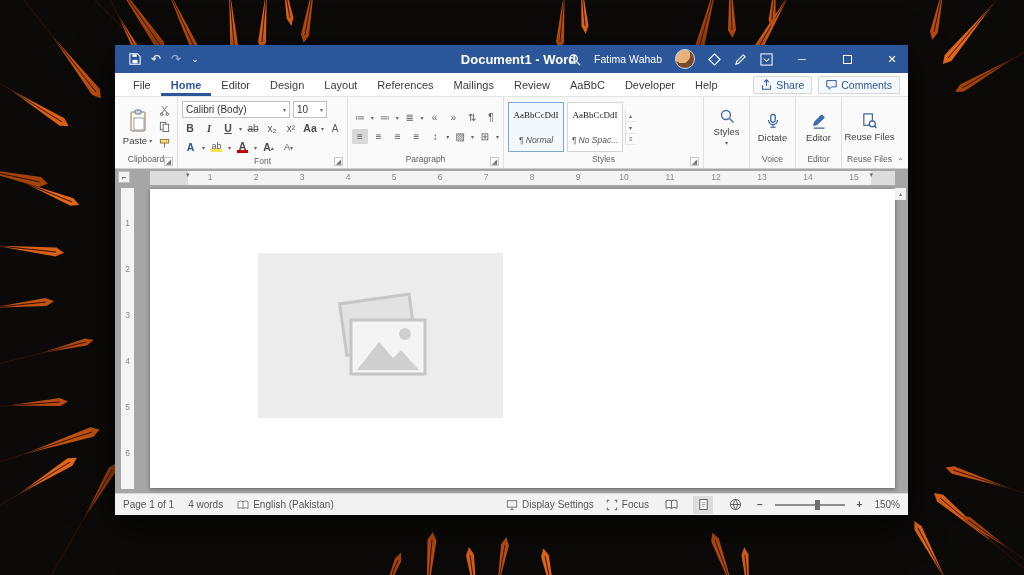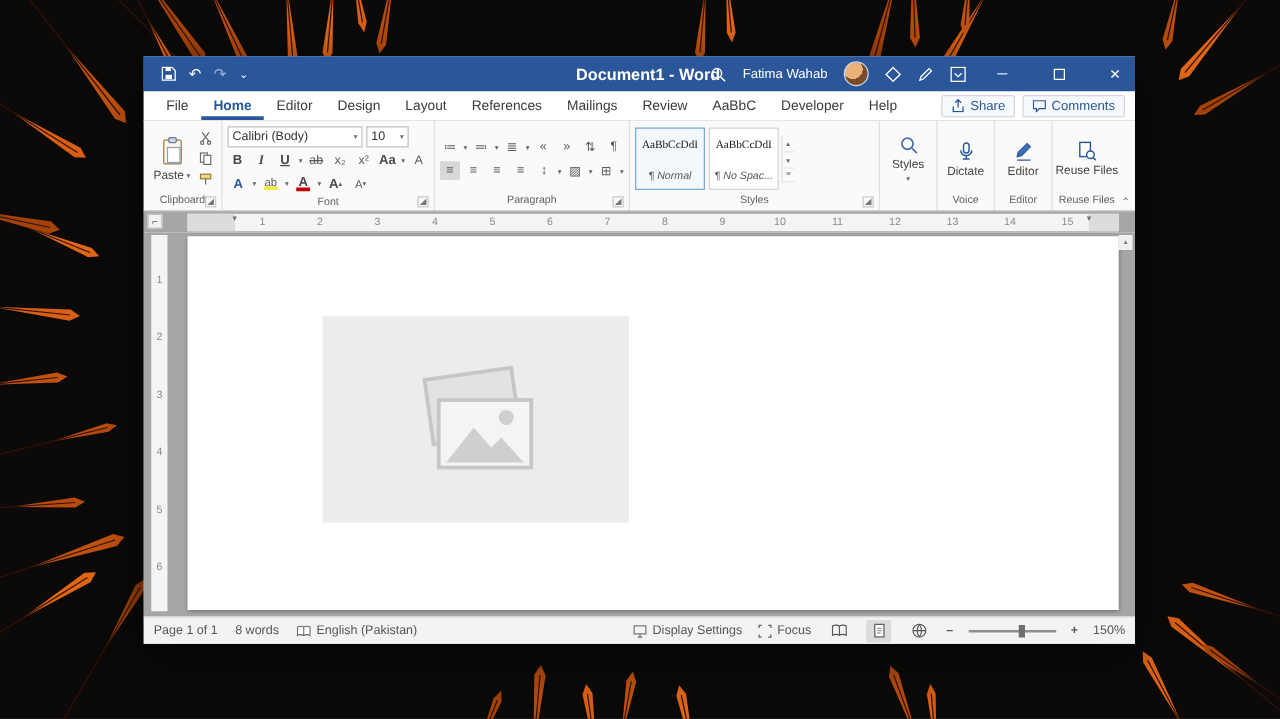--- a/index.html
+++ b/index.html
@@ -505,21 +505,21 @@
           <circle cx="84" cy="44" r="6" fill="#cfcfcf"></circle>
           <path d="M36 80 L58 52 L72 68 L80 60 L98 80 Z" fill="#cfcfcf"></path>
         </svg>
       </div>
     </div>
     <span class="scrollup">▴</span>
   </div>
 
   <div class="statusbar">
     <span class="sb-item">Page 1 of 1</span>
-    <span class="sb-item">8 words</span>
+    <span class="sb-item">4 words</span>
     <span class="sb-item">
       <svg class="ic" width="12" height="10" viewBox="0 0 14 12">
           <path d="M1 2q3-1.5 6 0 3-1.5 6 0v8q-3-1.5-6 0-3-1.5-6 0z" fill="#fff" stroke="#666"></path>
           <path d="M7 2v8" stroke="#666"></path>
         </svg>
       <span>English (Pakistan)</span>
     </span>
     <div class="sb-right">
       <span class="sb-item">
         <svg class="ic" width="12" height="12" viewBox="0 0 14 14">

